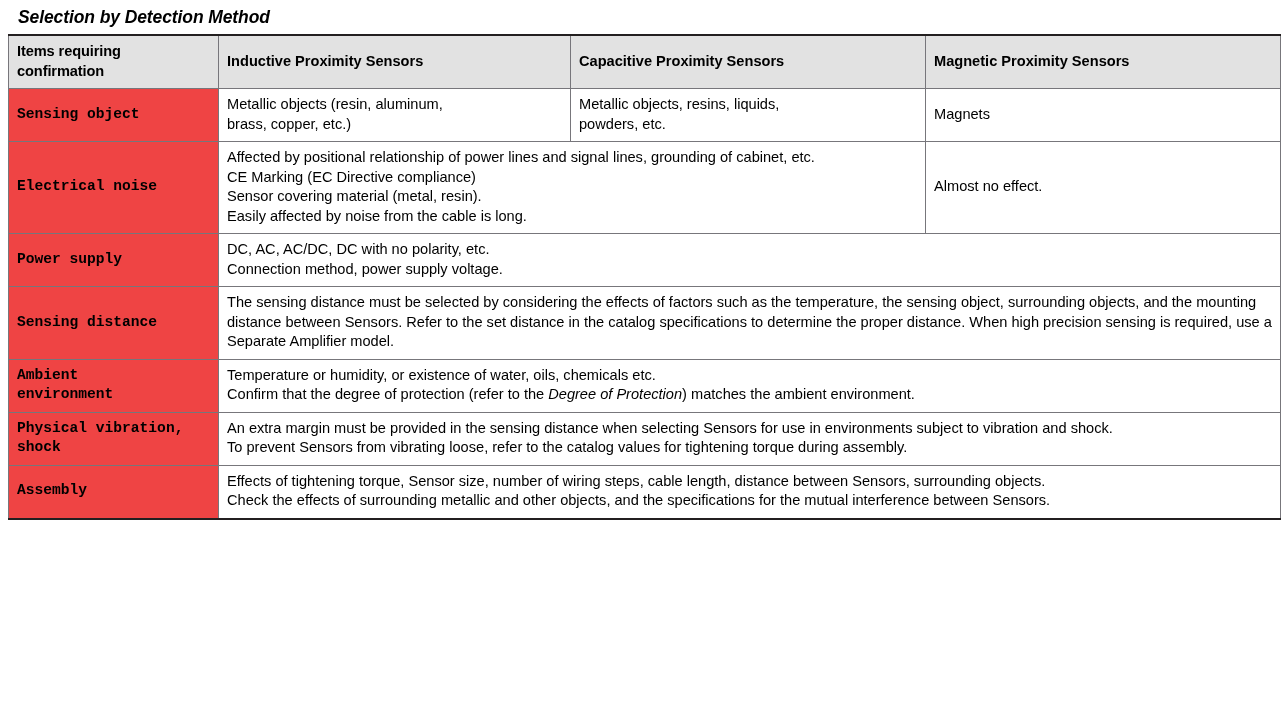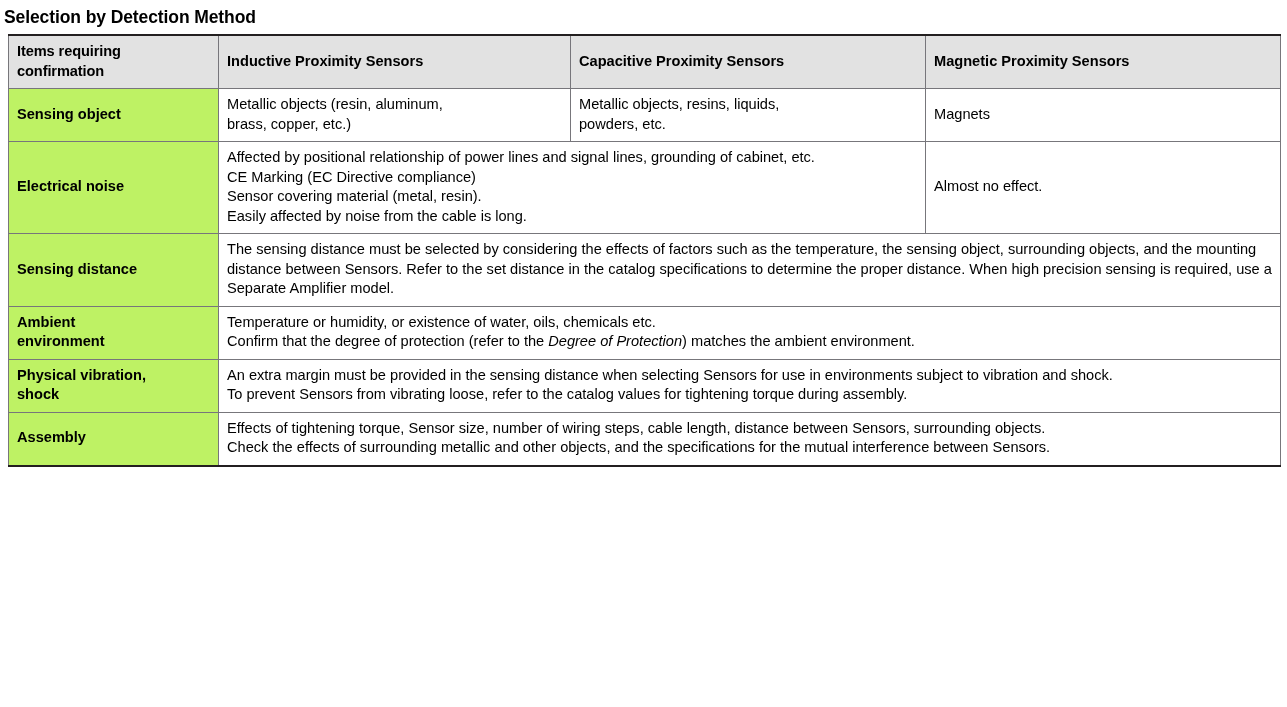--- a/index.html
+++ b/index.html
@@ -19,23 +19,24 @@
     position: relative;
     width: 1287px;
     height: 707px;
     box-sizing: border-box;
     padding: 0;
   }
   .page-title {
     font-size: 17.5px;
     font-weight: bold;
     letter-spacing: -0.1px;
-    margin: 6px 0 0 4px;
+    margin: 6px 0 0 18px;
     line-height: 22px;
     color: #000;
+    font-style: italic;
   }
   table.spec-table {
     border-collapse: collapse;
     table-layout: fixed;
     width: 1272px;
     margin: 6px 0 10px 8px;
     border-top: 2.5px solid #231f20;
     border-bottom: 2.5px solid #231f20;
     border-left: 1px solid #77767b;
     border-right: 1px solid #77767b;
@@ -63,26 +64,27 @@
     line-height: 19px;
     padding-top: 10px;
     padding-bottom: 11px;
     border-bottom: 2.5px solid #231f20;
   }
   thead tr th.th-item {
     letter-spacing: -0.1px;
   }
   
   td.row-label {
-    background: #bef264;
+    background: #ef4444;
     font-weight: bold;
     font-size: 15px;
     line-height: 19px;
     padding-left: 10px;
     padding-right: 6px;
+    font-family: Liberation Mono, monospace;
   }
   td.cell {
     background: #ffffff;
     vertical-align: middle;
   }
   td.cell.top {
     vertical-align: top;
   }
   .ital { font-style: italic; }
   p.line {
@@ -136,20 +138,27 @@
             <p class="line">Affected by positional relationship of power lines and signal lines, grounding of cabinet, etc.</p>
             <p class="line">CE Marking (EC Directive compliance)</p>
             <p class="line">Sensor covering material (metal, resin).</p>
             <p class="line">Easily affected by noise from the cable is long.</p>
           </td>
           <td class="cell">
             <p class="line">Almost no effect.</p>
           </td>
         </tr>
         <tr>
+          <td class="row-label">Power supply</td>
+          <td class="cell" colspan="3">
+            <p class="line">DC, AC, AC/DC, DC with no polarity, etc.</p>
+            <p class="line">Connection method, power supply voltage.</p>
+          </td>
+        </tr>
+        <tr>
           <td class="row-label">Sensing distance</td>
           <td class="cell" colspan="3">
             <p class="line">The sensing distance must be selected by considering the effects of factors such as the temperature, the sensing object, surrounding objects, and the mounting distance between Sensors. Refer to the set distance in the catalog specifications to determine the proper distance. When high precision sensing is required, use a Separate Amplifier model.</p>
           </td>
         </tr>
         <tr>
           <td class="row-label"><span>Ambient</span><br><span>environment</span></td>
           <td class="cell" colspan="3">
             <p class="line"><span>Temperature or humidity, or existence of water, oils, chemicals etc.</span></p>
             <p class="line"><span>Confirm that the degree of protection (refer to the </span><span class="ital">Degree of Protection</span><span>) matches the ambient environment.</span></p>

